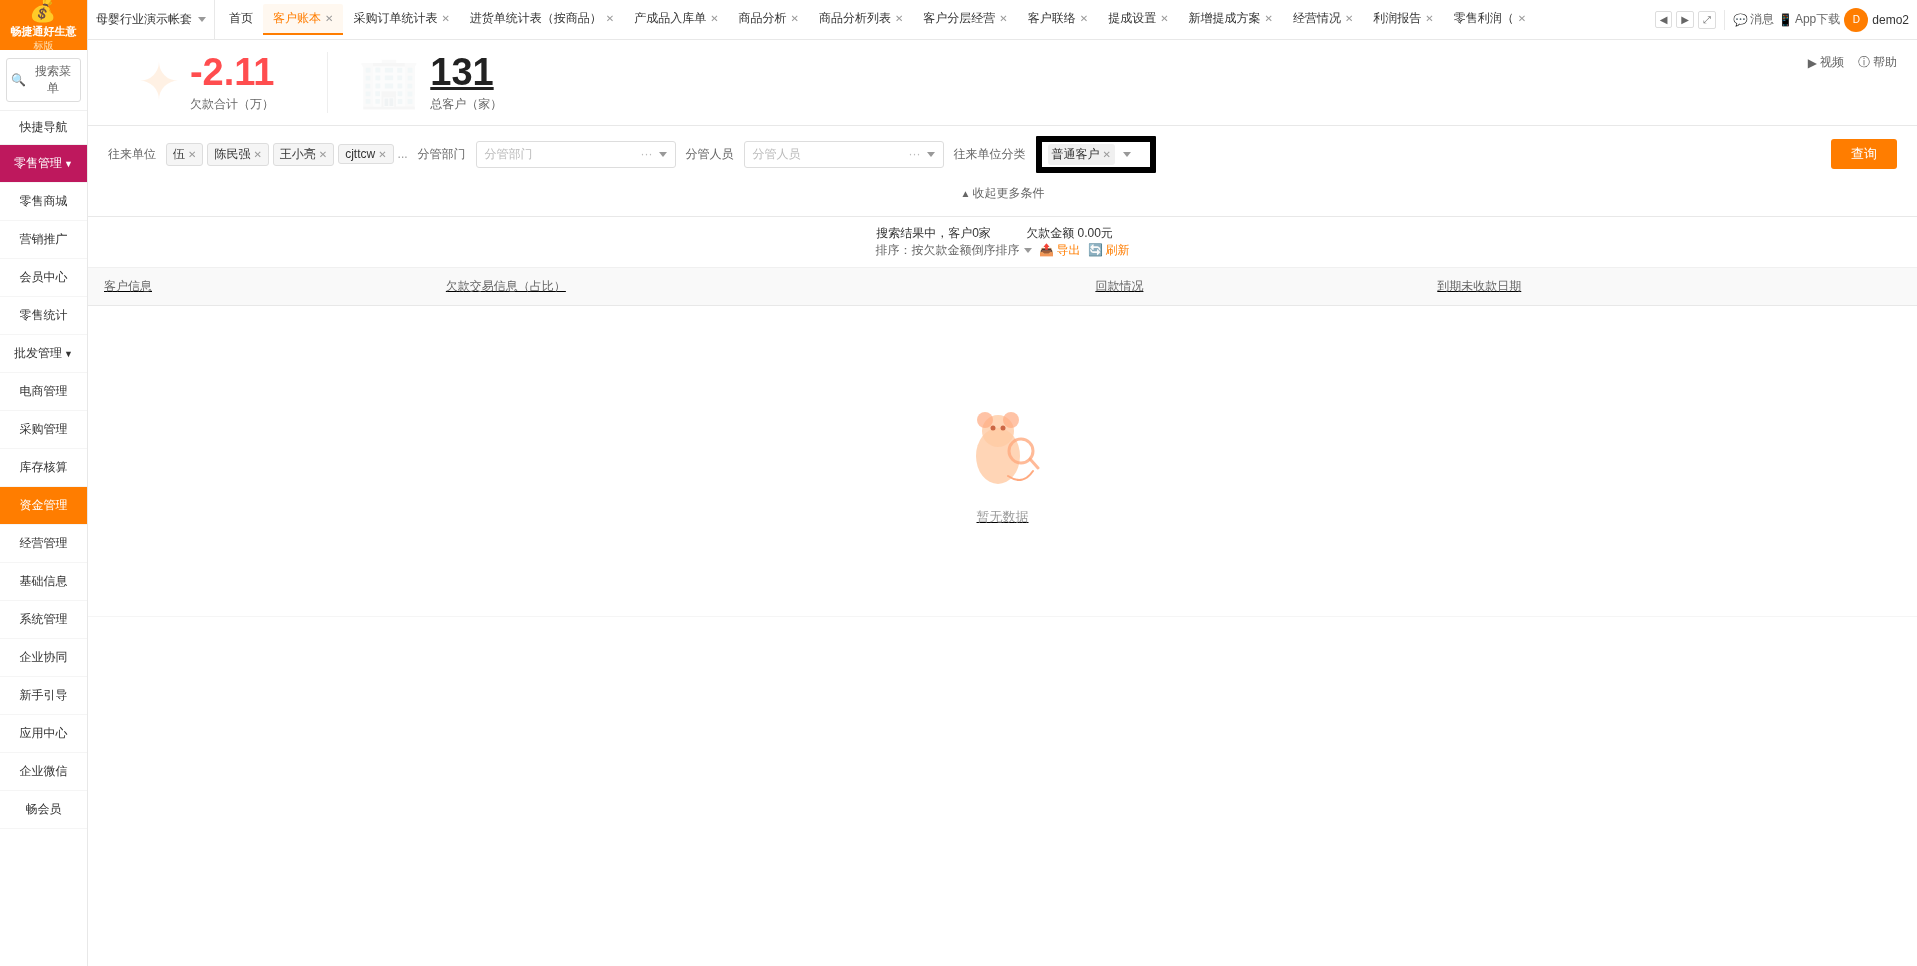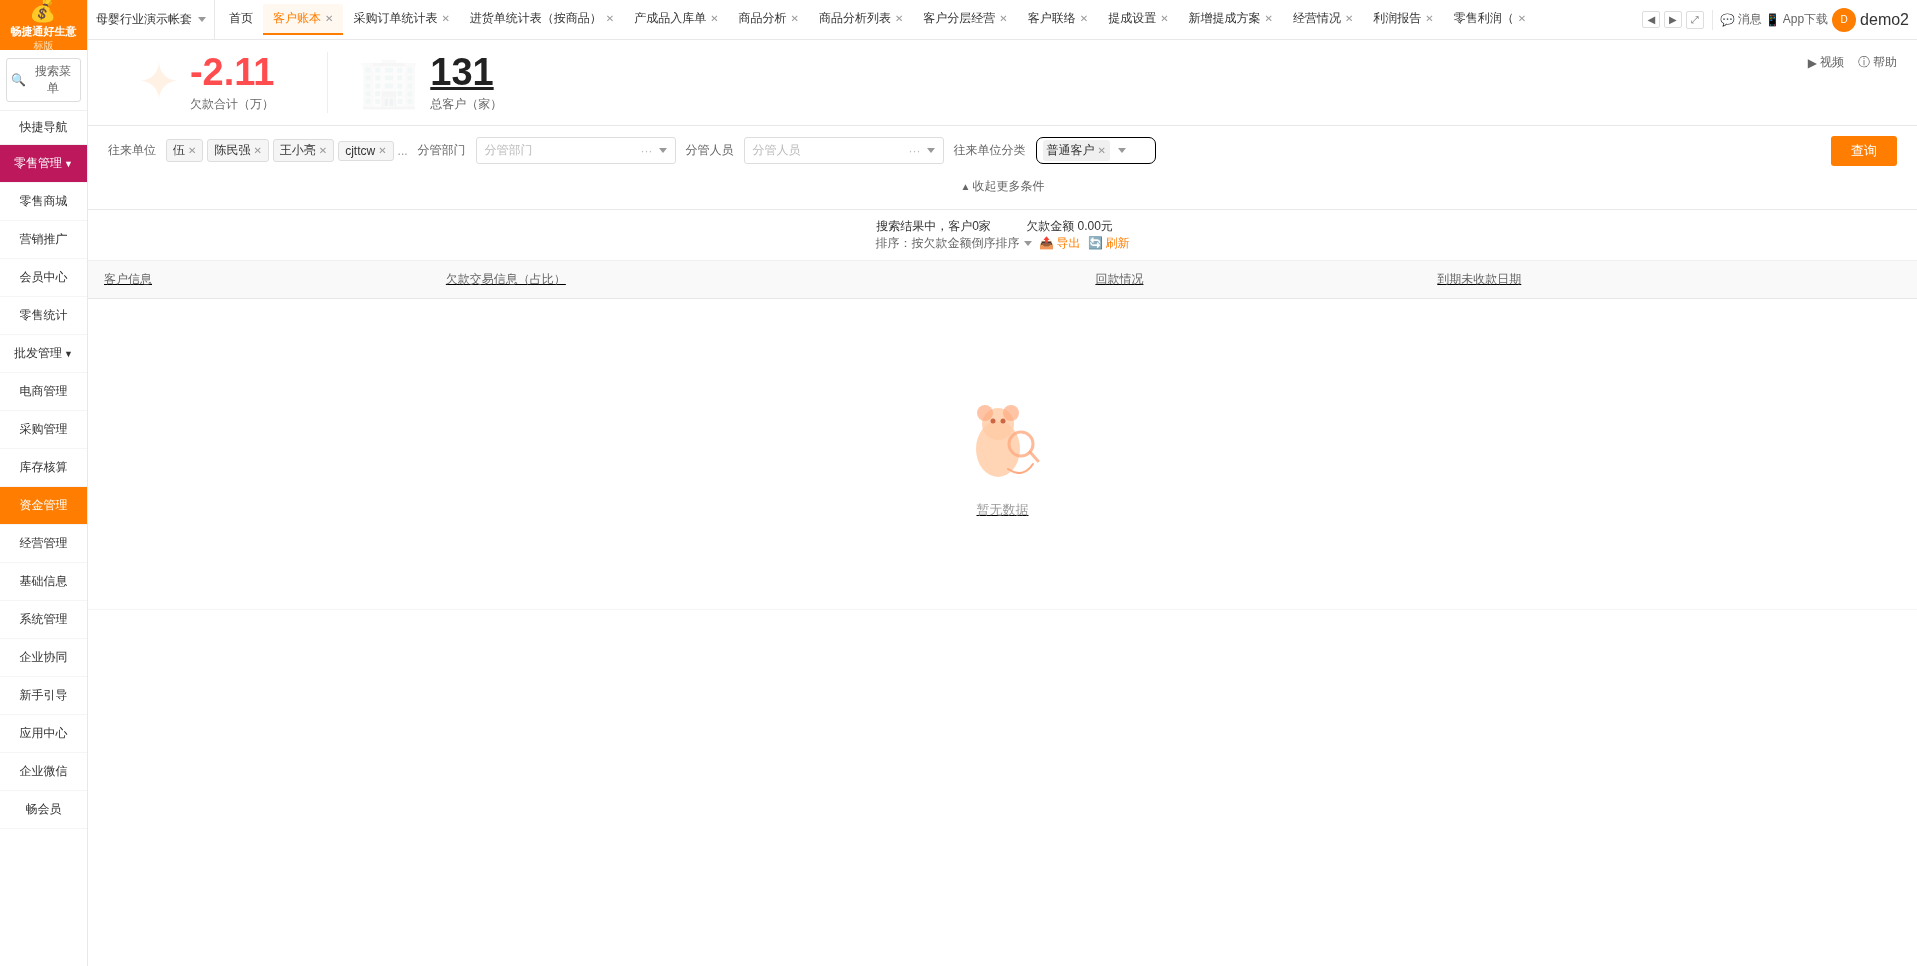--- a/index.html
+++ b/index.html
@@ -214,21 +214,21 @@
       <div style="width:1px;height:20px;background:#e8e8e8;margin:0 4px;"></div>
       <div class="top-nav-icon">
         <span>💬</span>
         <span>消息</span>
       </div>
       <div class="top-nav-icon">
         <span>📱</span>
         <span>App下载</span>
       </div>
       <div class="user-avatar">D</div>
-      <span style="font-size:16px;color:#333;">demo2</span>
+      <span style="font-size:12px;color:#333;">demo2</span>
     </div>
   </div>
 
   <div class="stats-area">
 
 
     <div style="display:flex;align-items:center;min-width:220px;padding:0 30px;border-right:1px solid #eee;">
       <div style="font-size:50px;opacity:0.1;color:#ff7d00;margin-right:10px;line-height:1;">✦</div>
       <div>
         <div style="font-size:38px;font-weight:bold;color:#ff4d4f;line-height:1.1;">-2.11</div>
@@ -288,21 +288,21 @@
       </div>
 
       <span class="filter-label">分管人员</span>
       <div class="filter-select filter-select-wide">
         <span style="color:#bbb;flex:1;">分管人员</span>
         <span style="color:#bbb;">···</span>
         <span class="arrow-down"></span>
       </div>
 
       <span class="filter-label">往来单位分类</span>
-      <div style="display:flex;align-items:center;border:1px solid #000000;border-radius:7px;padding:2px 6px;min-width:120px;background:#fff;">
+      <div style="display:flex;align-items:center;border:6px solid #000000;border-radius:1px;padding:2px 6px;min-width:120px;background:#fff;">
         <div class="filter-tag" style="margin:0;border:none;padding:2px 4px;background:#f0f0f0;">
           <span>普通客户</span>
           <span class="tag-close">✕</span>
         </div>
         <span class="arrow-down" style="margin-left:8px;"></span>
       </div>
 
       <button class="query-btn">查询</button>
     </div>
 

